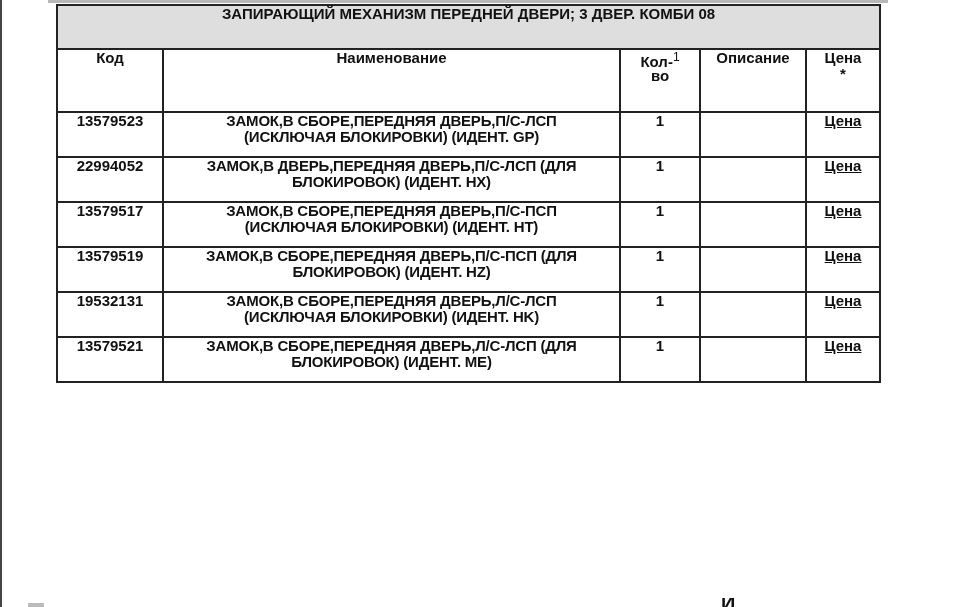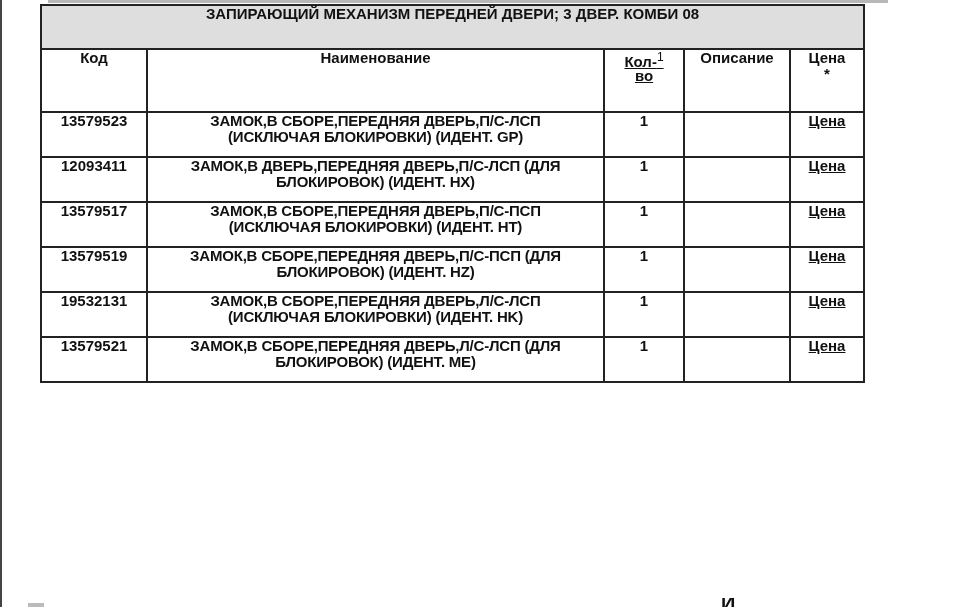--- a/index.html
+++ b/index.html
@@ -17,35 +17,35 @@
     opacity: 0.35;
   }
   .bottom-cut {
     position: absolute; left: 28px; top: 603px; width: 16px; height: 4px; background: #bbb;
   }
   .bottom-glyph {
     position: absolute; left: 721px; top: 598px; width: 20px; height: 9px;
     font-size: 20px; line-height: 10px; font-weight: bold; overflow: hidden; color: #111;
   }
   table.parts {
-    position: absolute; left: 40px; top: 4px;
+    position: absolute; left: 56px; top: 4px;
     width: 823px; border-collapse: collapse; table-layout: fixed;
   }
   table.parts td, table.parts th {
     border: 2px solid #222; padding: 0; vertical-align: top;
     font-size: 15px; line-height: 16px; text-align: center;
   }
   .title-row th {
     background: #dedede; height: 42px; vertical-align: middle;
     font-weight: bold; font-size: 15px;
   }
   .head-row th {
     height: 63px; font-weight: bold; padding-top: 14px; box-sizing: border-box;
   }
-  .head-row th.qty { line-height: 14px; text-decoration: underline; }
+  .head-row th.qty { line-height: 14px; }
   .data-row td { height: 45px; padding-top: 12px; box-sizing: border-box; font-weight: bold; }
   .data-row td.name { font-weight: bold; letter-spacing: -0.2px; }
   .price-link {
     color: #111; text-decoration: underline; font-weight: bold; cursor: pointer;
   }
   .qty-note { font-size: 12px; vertical-align: super; font-weight: normal; }
 </style>
 </head>
 <body>
 
@@ -80,21 +80,21 @@
   </thead>
   <tbody>
     <tr class="data-row">
       <td>13579523</td>
       <td class="name"><span>ЗАМОК,В СБОРЕ,ПЕРЕДНЯЯ ДВЕРЬ,П/С-ЛСП</span><br><span>(ИСКЛЮЧАЯ БЛОКИРОВКИ) (ИДЕНТ. GP)</span></td>
       <td>1</td>
       <td></td>
       <td><a class="price-link">Цена</a></td>
     </tr>
     <tr class="data-row">
-      <td>12093411</td>
+      <td>22994052</td>
       <td class="name"><span>ЗАМОК,В ДВЕРЬ,ПЕРЕДНЯЯ ДВЕРЬ,П/С-ЛСП (ДЛЯ</span><br><span>БЛОКИРОВОК) (ИДЕНТ. HX)</span></td>
       <td>1</td>
       <td></td>
       <td><a class="price-link">Цена</a></td>
     </tr>
     <tr class="data-row">
       <td>13579517</td>
       <td class="name"><span>ЗАМОК,В СБОРЕ,ПЕРЕДНЯЯ ДВЕРЬ,П/С-ПСП</span><br><span>(ИСКЛЮЧАЯ БЛОКИРОВКИ) (ИДЕНТ. HT)</span></td>
       <td>1</td>
       <td></td>

